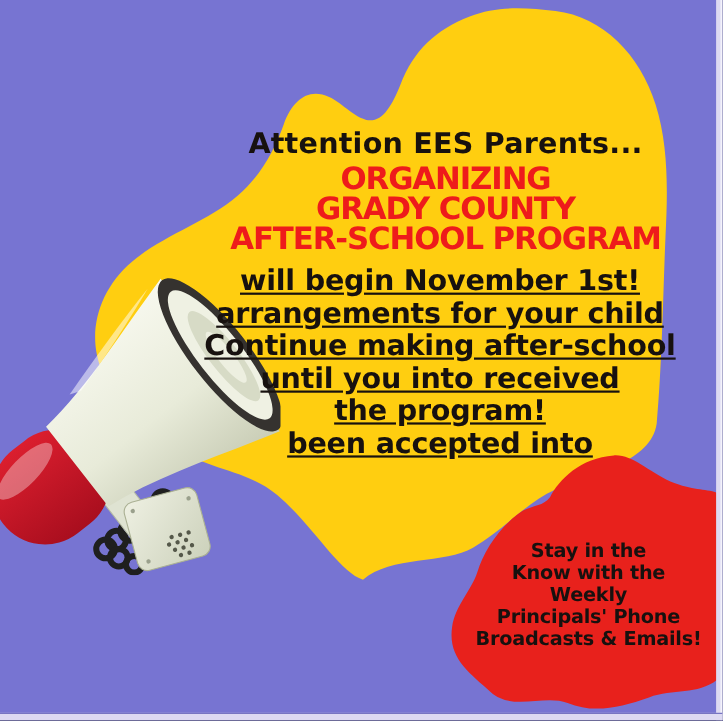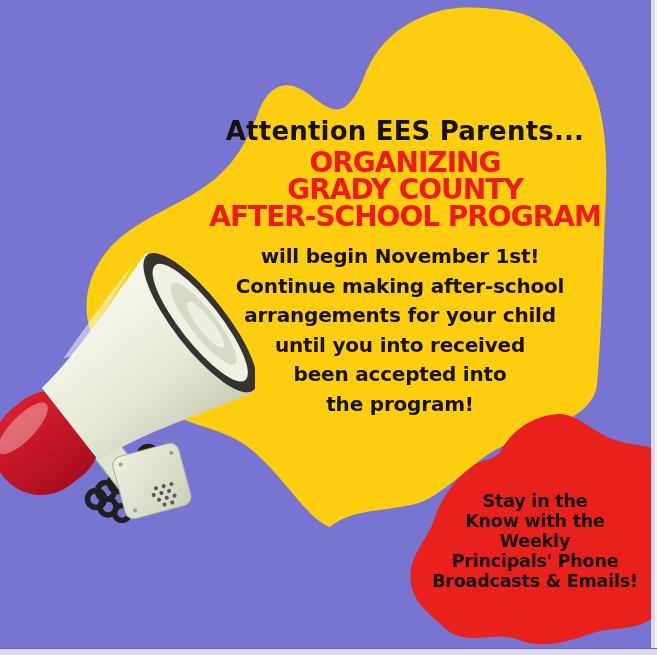--- a/index.html
+++ b/index.html
@@ -21,22 +21,23 @@
     font-size:26px;font-weight:bold;letter-spacing:.2px;text-align:center;
   }
   .headline{
     left:145px;top:149px;width:520px;
     color:var(--headline-red,#ee1b1b);
     font-size:28px;line-height:27px;font-weight:bold;
     letter-spacing:-1px;
   }
   .bodytext{
     left:150px;top:242px;width:500px;
-    font-size:20px;line-height:29.5px;font-weight:bold;
+    font-size:26px;line-height:29.5px;font-weight:bold;
     letter-spacing:-.2px;
+    text-decoration:underline;
   }
   .badge{
     left:405px;top:491px;width:260px;
     font-size:17.5px;line-height:20px;font-weight:bold;
     letter-spacing:-.2px;
   }
   .edge-right{
     position:absolute;right:0;top:0;width:6px;height:100%;
     background:var(--border-light,#ddd9f2);
     border-right:2px solid #f4f3fb;box-sizing:border-box;
@@ -135,25 +136,25 @@
   <div class="txt attention">Attention EES Parents...</div>
 
   <div class="txt headline">
     <div>ORGANIZING</div>
     <div>GRADY COUNTY</div>
     <div>AFTER-SCHOOL PROGRAM</div>
   </div>
 
   <div class="txt bodytext">
     <div>will begin November 1st!</div>
+    <div>arrangements for your child</div>
     <div>Continue making after-school</div>
-    <div>arrangements for your child</div>
     <div>until you into received</div>
+    <div>the program!</div>
     <div>been accepted into</div>
-    <div>the program!</div>
   </div>
 
   <div class="txt badge">
     <div>Stay in the</div>
     <div>Know with the</div>
     <div>Weekly</div>
     <div>Principals' Phone</div>
     <div>Broadcasts &amp; Emails!</div>
   </div>
 

